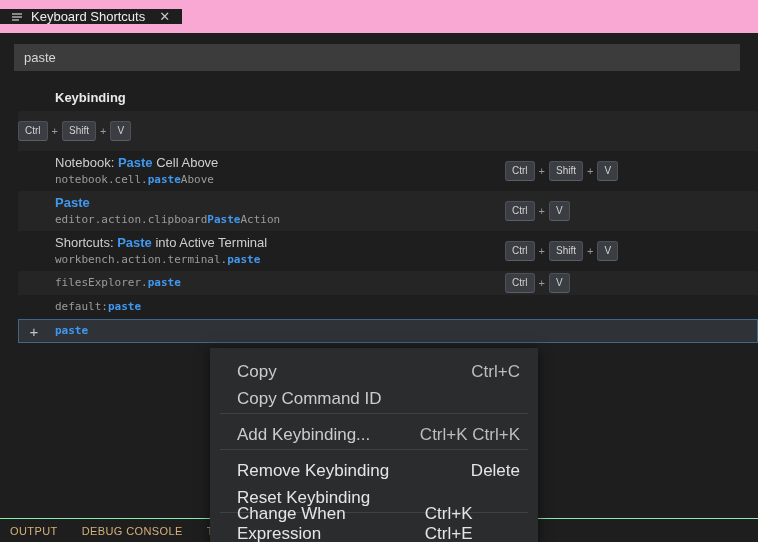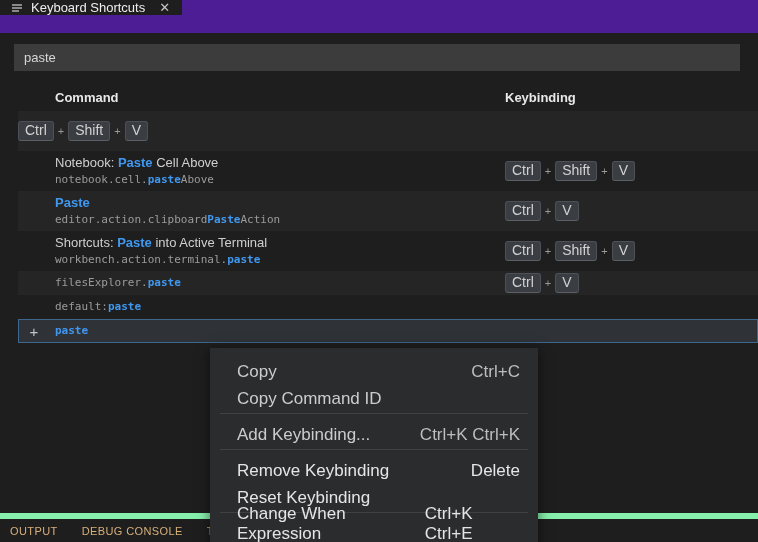--- a/index.html
+++ b/index.html
@@ -1,20 +1,20 @@
 <!DOCTYPE html>
 <html><head>
 <meta charset="utf-8">
 <style>
   html,body{margin:0;padding:0;background:#1e1e1e;}
   .window{position:relative;width:758px;height:542px;background:#1e1e1e;overflow:hidden;
           font-family:"Liberation Sans",sans-serif;color:#cccccc;}
 
   
-  .tabbar{height:33px;background:#4c1d95;display:flex;align-items:flex-start;}
+  .tabbar{height:33px;background:#f9a8d4;display:flex;align-items:center;}
   .tab{display:flex;align-items:center;gap:7px;background:#1e1e1e;padding:0 10px 0 10px;cursor:pointer;}
   .tablabel{font-size:13px;color:#eeeeee;white-space:nowrap;}
   .tabicon{display:flex;align-items:center;}
   .tabclose{font-size:13px;color:#c5c5c5;margin-left:5px;padding:0 2px;}
 
   
   .searchwrap{padding:11px 18px 8px 14px;}
   .searchinput{width:100%;box-sizing:border-box;height:27px;background:#3c3c3c;border:1px solid #3c3c3c;
                color:#d6d6d6;font-size:13px;padding:0 9px;font-family:"Liberation Sans",sans-serif;outline:none;}
 
@@ -27,37 +27,37 @@
   .row.two{height:40px;}
   .row.one{height:24px;}
   #rows .row:nth-child(odd){background:rgba(255,255,255,0.035);}
   #rows .row.selected{background:#2f3338;outline:1px solid #3f668c;outline-offset:-1px;}
   .cell-cmd{flex:1;padding-left:37px;display:flex;flex-direction:column;justify-content:center;gap:2px;min-width:0;}
   .title{font-size:13px;color:#cfcfcf;line-height:16px;white-space:nowrap;}
   .title .hl{color:#4098f0;font-weight:bold;}
   .cid{font-family:"DejaVu Sans Mono",monospace;font-size:11px;color:#9b9b9b;line-height:14px;white-space:nowrap;}
   .cid .hl{color:#4098f0;font-weight:bold;}
   .cell-key{width:253px;flex-shrink:0;display:flex;align-items:center;}
-  .kchip{font-size:14px;line-height:15px;padding:1px 6px 2px;background:#3a3d42;border:1px solid #4d5157;
+  .kchip{font-size:10px;line-height:15px;padding:1px 6px 2px;background:#3a3d42;border:1px solid #4d5157;
          border-bottom-color:#5a5f66;border-radius:3px;color:#d2d2d2;}
   .ksep{color:#9a9a9a;font-size:11px;margin:0 4px;}
   .plus{position:absolute;left:8px;top:50%;transform:translateY(-50%);width:16px;text-align:center;
         color:#c5c5c5;font-size:15px;line-height:15px;}
 
   
   .menu{position:absolute;left:210px;top:348px;width:328px;background:#2b2c2e;padding:7px 0;
         box-shadow:0 2px 12px rgba(0,0,0,0.55);z-index:10;}
   .mi{height:27px;display:flex;align-items:flex-end;justify-content:space-between;
       padding:0 18px 0 27px;font-size:17px;color:#cccccc;cursor:default;}
   .mi .sc{color:#bdbdbd;}
   .mi.disabled,.mi.disabled .sc{color:#e5e5e5;}
   .msep{height:1px;background:#404144;margin:4px 10px;}
 
   
-  .panelbar{position:absolute;left:0;right:0;bottom:0;height:23px;background:#1e1e1e;border-top:6px solid #86efac;
+  .panelbar{position:absolute;left:0;right:0;bottom:0;height:23px;background:#1e1e1e;border-top:1px solid #86efac;
             display:flex;align-items:center;gap:24px;padding-left:10px;z-index:5;}
   .ptab{font-size:11px;letter-spacing:0.4px;color:#d8b07a;white-space:nowrap;cursor:pointer;}
 </style>
 </head>
 <body>
 
 <div class="window">
 
   <div class="tabbar">
     <div class="tab">
@@ -72,21 +72,20 @@
       <span class="tabclose">✕</span>
     </div>
   </div>
 
   <div class="searchwrap">
     <input class="searchinput" type="text" value="paste" style="">
   </div>
 
   <div class="table">
     <div class="thead">
-      <div class="hcmd">Command</div>
       <div class="hkey">Keybinding</div>
     </div>
     <div id="rows">
         <div class="row two">
           <div class="cell-key">
             <span class="kchip">Ctrl</span>
             <span class="ksep">+</span>
             <span class="kchip">Shift</span>
             <span class="ksep">+</span>
             <span class="kchip">V</span>

